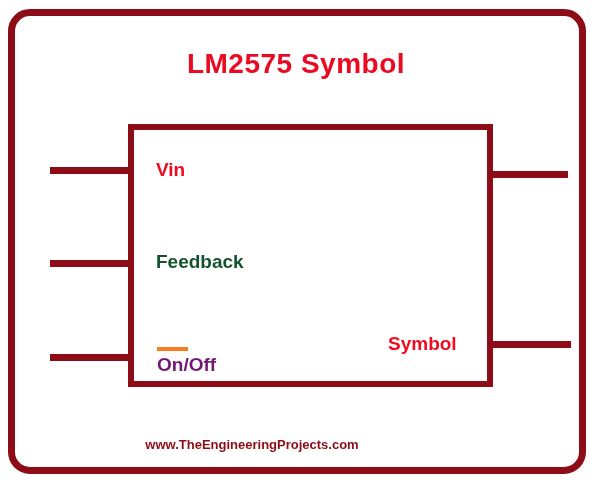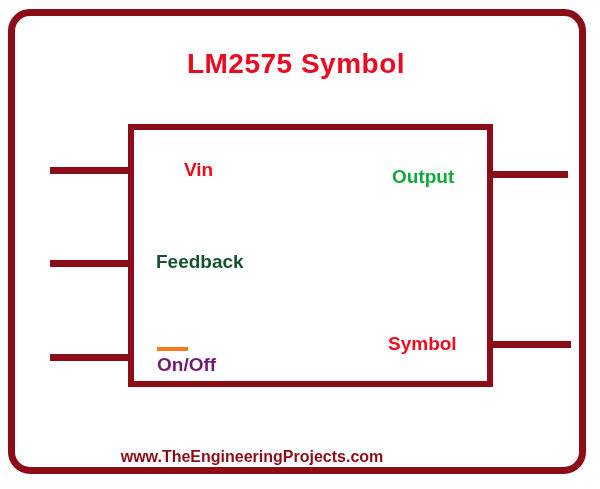--- a/index.html
+++ b/index.html
@@ -72,21 +72,21 @@
   .pin-right-2 { left: 489px; top: 341px; width: 82px; }
 
   
   .pin-label {
     position: absolute;
     font-size: 19px;
     font-weight: bold;
     white-space: nowrap;
     line-height: 1;
   }
-  .label-vin      { left: 156px; top: 160px; color: #ef0c20; margin-left: 28px; }
+  .label-vin      { left: 156px; top: 160px; color: #ef0c20; }
   .label-feedback { left: 156px; top: 252px; color: #14532d; }
   .label-onoff    { left: 157px; top: 355px; color: #701a75; }
   .label-output   { left: 392px; top: 167px; color: #0fa83a; }
   .label-ground   { left: 388px; top: 334px; color: #ef0c20; }
 
   
   .onoff-wrap {
     display: inline-block;
     position: relative;
   }
@@ -108,24 +108,24 @@
     font-weight: bold;
     color: #8c0d17;
     white-space: nowrap;
     line-height: 1;
   }
 
   
   .footer-url {
     position: absolute;
     left: 0;
-    top: 448px;
+    top: 437px;
     width: 504px;
     text-align: center;
-    font-size: 16px;
+    font-size: 13px;
     font-weight: bold;
     color: #8c0d17;
     white-space: nowrap;
   }
 </style>
 </head>
 <body>
 
 <div id="stage">
 
@@ -146,20 +146,19 @@
 
   <div class="pin-label label-feedback">Feedback</div>
 
   <div class="pin-label label-onoff">
     <span class="onoff-wrap">
       <span class="onoff-bar"></span>
       <span>On/Off</span>
     </span>
   </div>
 
-  <div class="pin-label label-output">Output</div>
 
   <div class="pin-label label-ground">Symbol</div>
 
 
   <div class="footer-url">www.TheEngineeringProjects.com</div>
 
 </div>
 
 </body></html>

